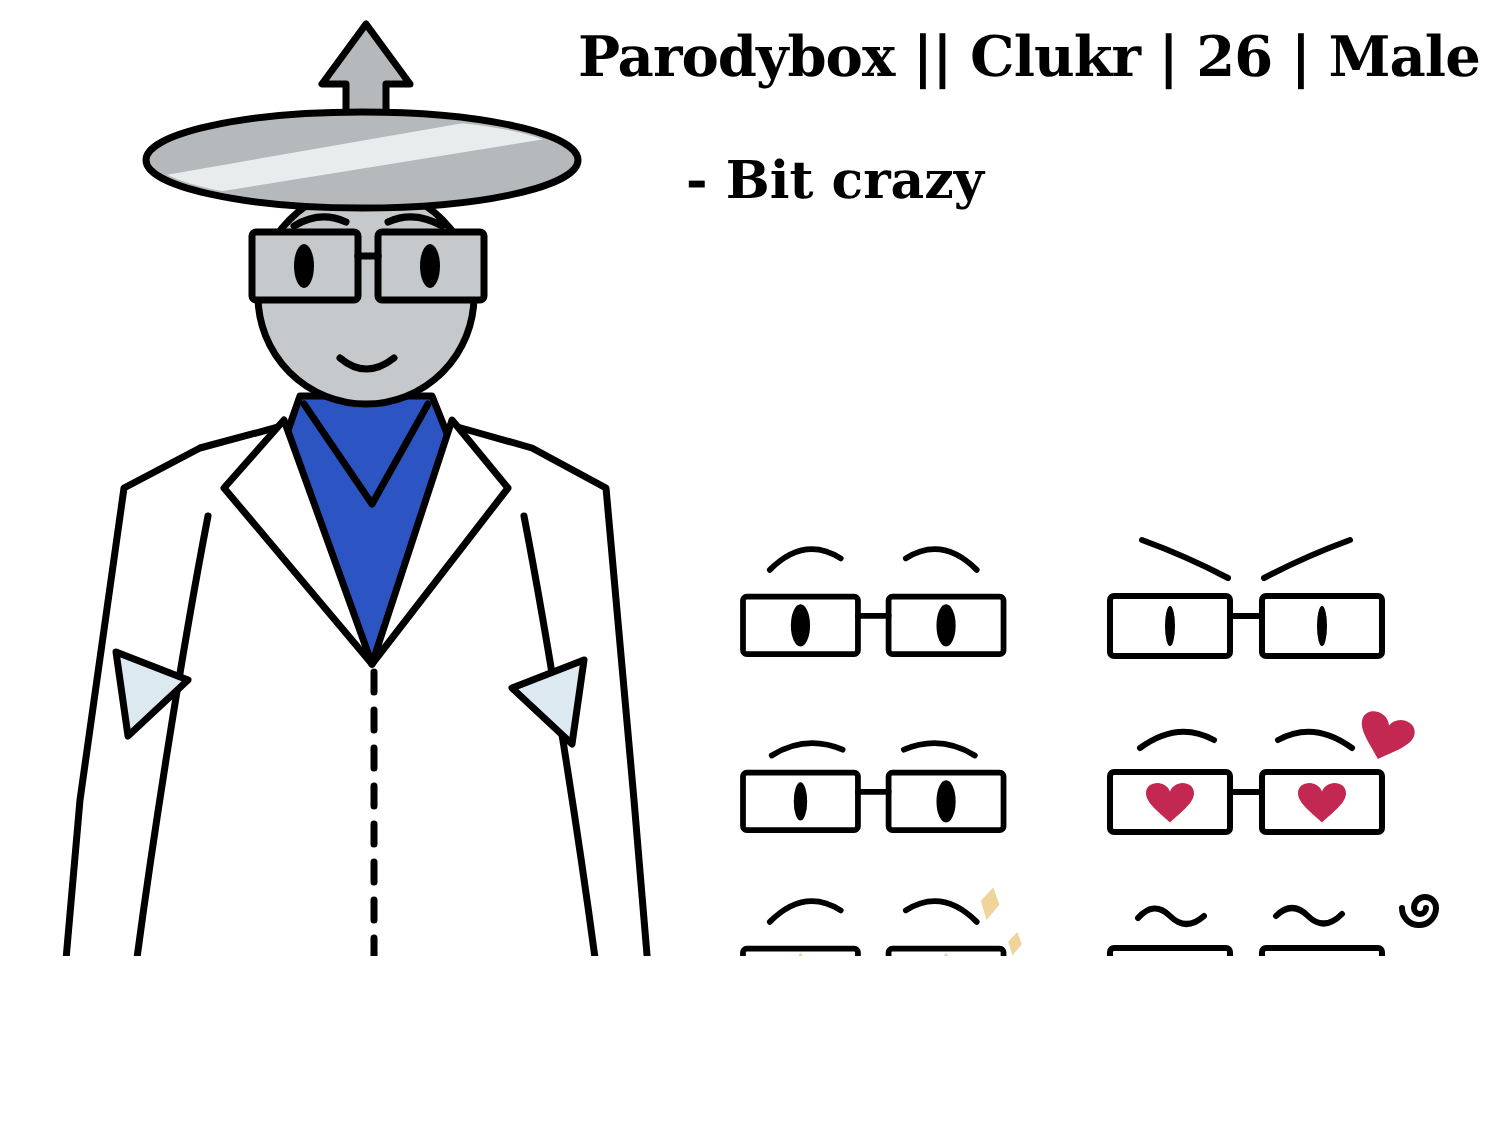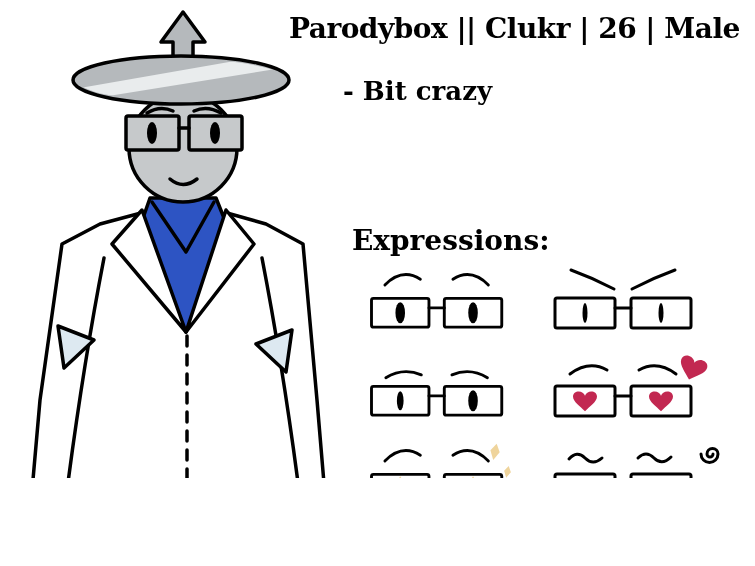--- a/index.html
+++ b/index.html
@@ -95,21 +95,20 @@
       <path class="ln" d="M179,128 L189,128"></path>
       <ellipse class="f-black" cx="152" cy="133" rx="5" ry="11"></ellipse>
       <ellipse class="f-black" cx="215" cy="133" rx="5" ry="11"></ellipse>
     </g>
   </svg>
 
   <div class="title">Parodybox || Clukr | 26 | Male</div>
   <div class="traits">
     <div class="trait">- Bit crazy</div>
   </div>
-  <div class="expr-heading">Expressions:</div>
 
   <div class="expr-grid">
 
     <figure class="cell" aria-label="neutral">
       <svg width="182" height="88" viewBox="0 0 190 88">
         <g class="outlined" stroke-width="3" fill="none" stroke-linecap="round" stroke-linejoin="round">
           <path class="ln" d="M26,22 Q44,4 63,16 M97,16 Q116,4 134,22"></path>
           <rect class="f-white" x="12" y="36" width="60" height="30" rx="2"></rect>
           <rect class="f-white" x="88" y="36" width="60" height="30" rx="2"></rect>
           <path class="ln" d="M72,46 L88,46"></path>

